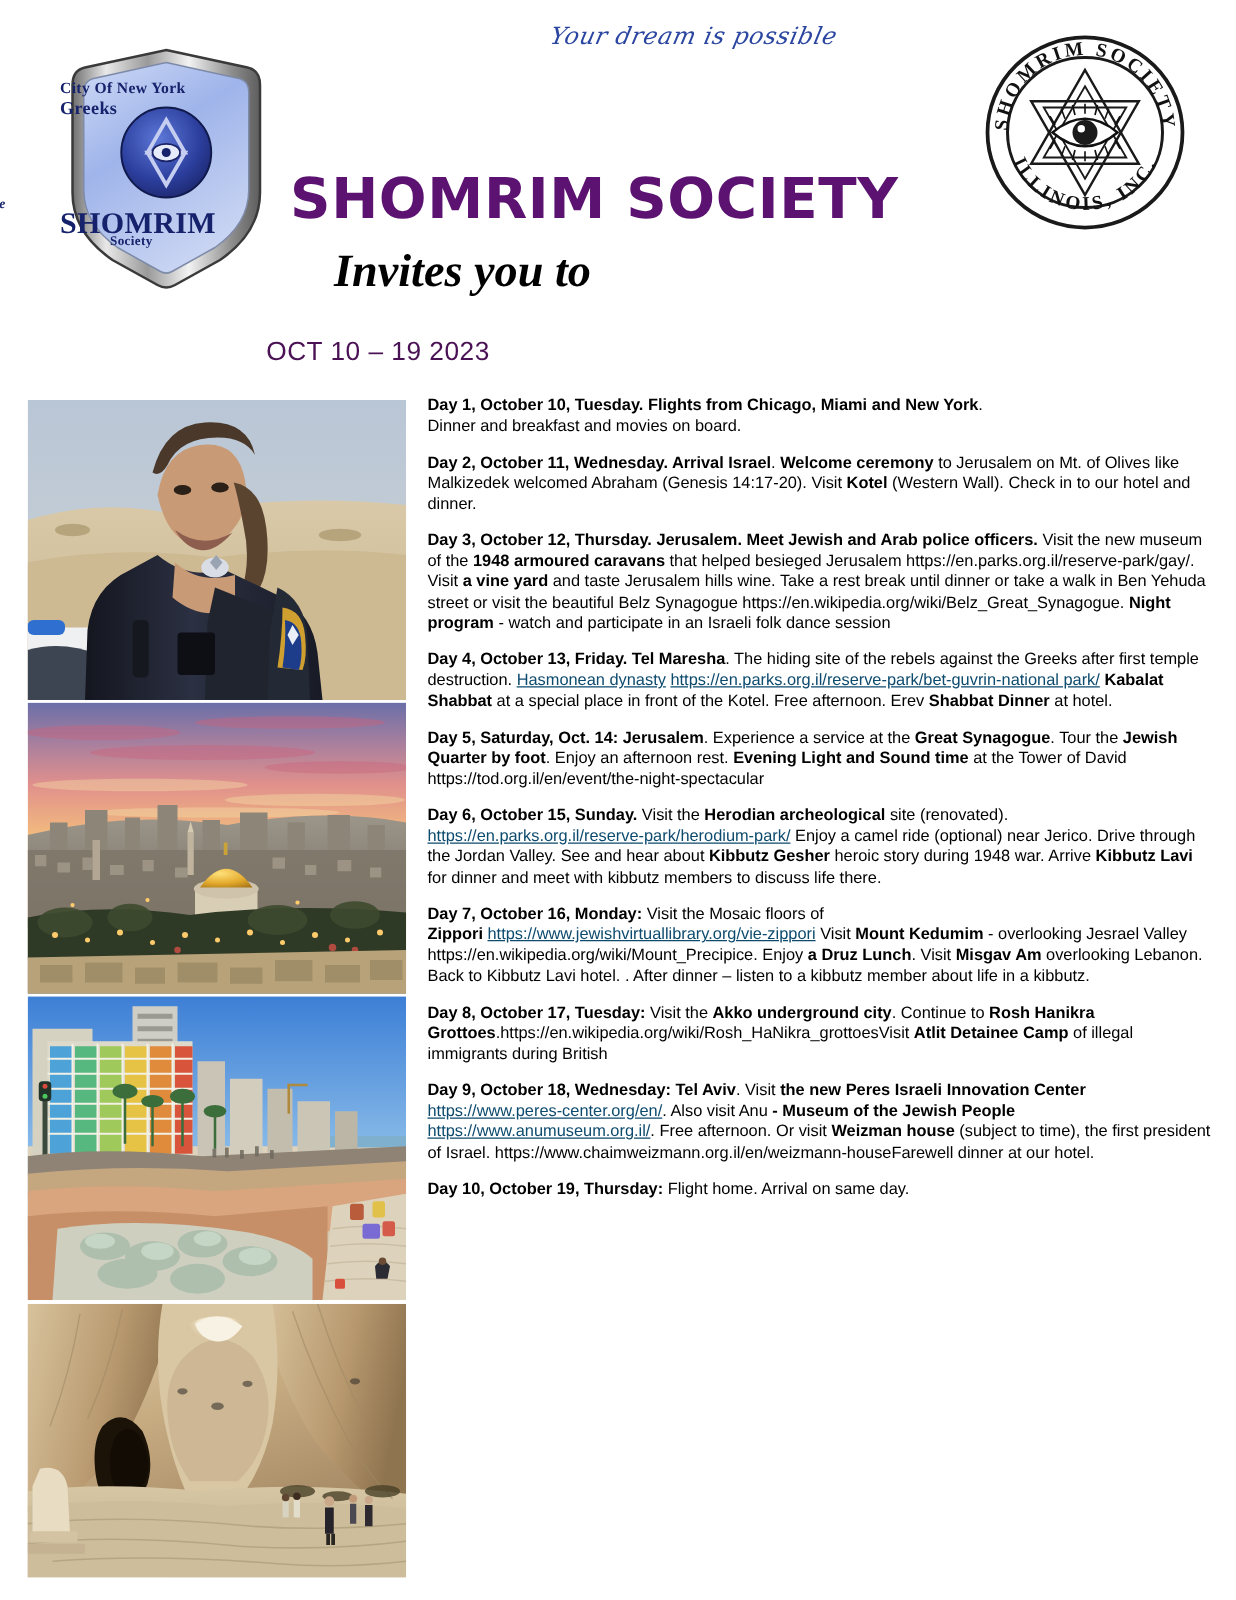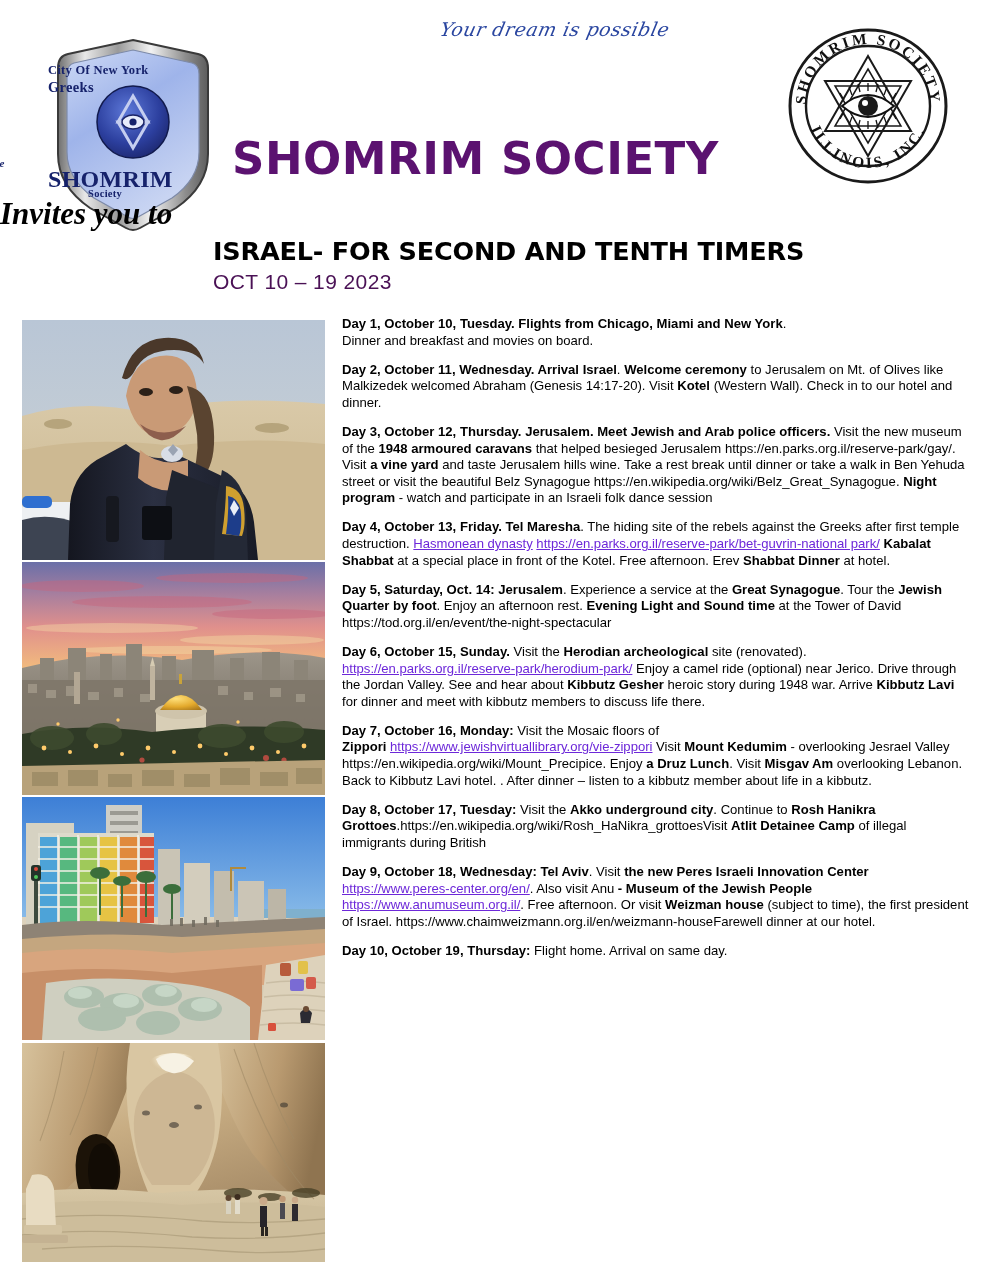--- a/index.html
+++ b/index.html
@@ -98,25 +98,25 @@
     font-size: 45px;
     line-height: 50px;
     color: #5b1270;
     letter-spacing: 0.5px;
     white-space: nowrap;
   }
   #title-invites {
     position: absolute;
     left: 0; top: 196px;
     width: 740px;
-    text-align: left;
+    text-align: center;
     font-family: "Liberation Serif", serif;
     font-weight: bold;
     font-style: italic;
-    font-size: 31px;
+    font-size: 37px;
     color: #000000;
   }
   #title-israel {
     position: absolute;
     left: 213px; top: 236px;
     font-family: "DejaVu Sans", sans-serif;
     font-weight: bold;
     font-size: 25.5px;
     color: #000000;
     letter-spacing: -0.2px;
@@ -150,21 +150,21 @@
     left: 342px; top: 316px;
     width: 630px;
     font-family: "Liberation Sans", sans-serif;
     font-size: 13.1px;
     line-height: 16.6px;
     color: #000000;
   }
   .day-block { margin-bottom: 12.5px; }
   .day-block b { font-weight: bold; }
   .lnk {
-    color: #6d28d9;
+    color: #0c4a6e;
     text-decoration: underline;
   }
 </style>
 </head>
 <body>
 
 <div id="header">
 
   <div id="nypd-badge">
     <svg class="badge-shield" viewBox="0 0 170 196">
@@ -242,21 +242,20 @@
         <textPath href="#arcTop" startOffset="50%" text-anchor="middle">SHOMRIM SOCIETY</textPath>
       </text>
       <text font-family="Liberation Serif, serif" font-size="15.5" font-weight="bold" fill="#111" letter-spacing="2.6">
         <textPath href="#arcBot" startOffset="50%" text-anchor="middle">ILLINOIS, INC.</textPath>
       </text>
     </svg>
   </div>
 
   <div id="title-shomrim">SHOMRIM SOCIETY</div>
   <div id="title-invites">Invites you to</div>
-  <div id="title-israel">ISRAEL- FOR SECOND AND TENTH TIMERS</div>
   <div id="title-dates">OCT 10 – 19 2023</div>
 </div>
 
 <div class="photo" id="photo-1">
   <svg viewBox="0 0 303 240" preserveAspectRatio="none">
     <defs>
       <linearGradient id="sky1" x1="0" y1="0" x2="0" y2="1">
         <stop offset="0%" stop-color="#b9c6d6"></stop>
           <stop offset="100%" stop-color="#cdd3d4"></stop>
       </linearGradient>

